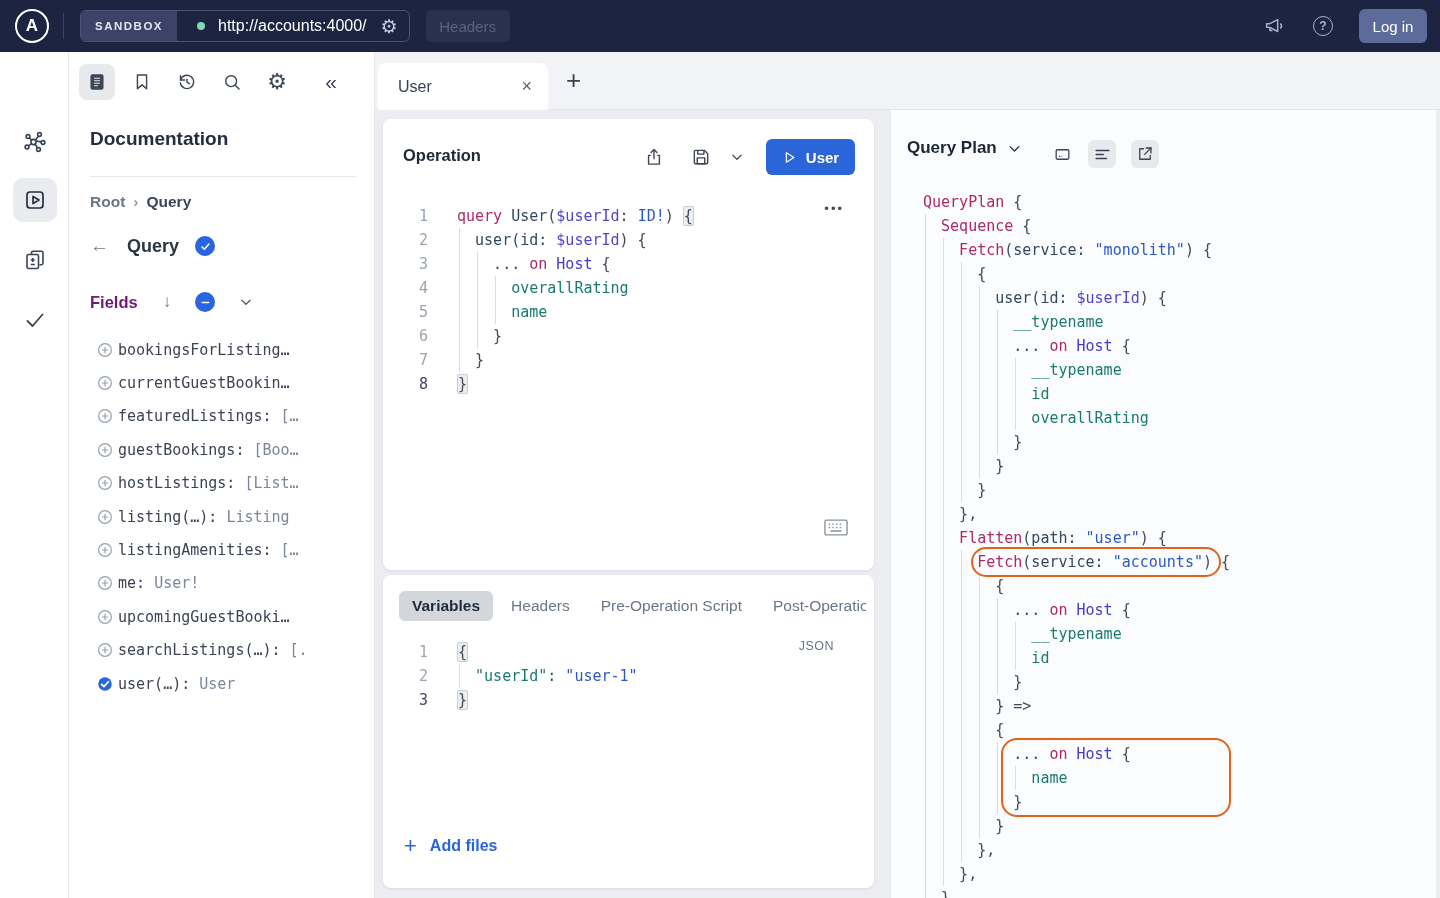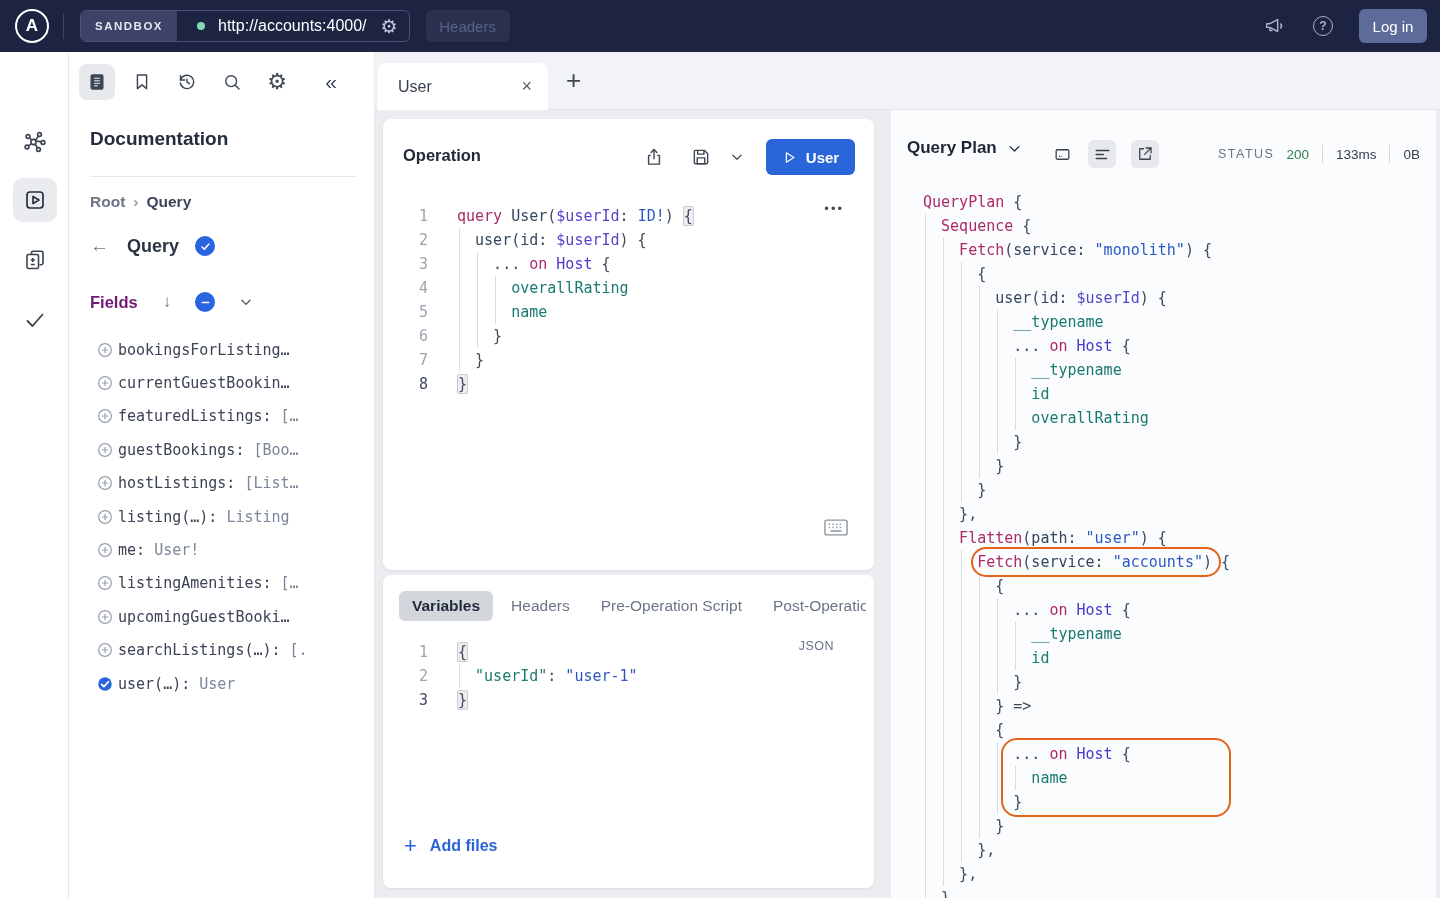--- a/index.html
+++ b/index.html
@@ -309,30 +309,30 @@
           </span>
           <span class="fi-text">listing(…): <span class="fi-type">Listing</span></span>
         </div>
         <div class="field-item">
           <span class="fi-icon">
             <svg width="18" height="18" viewBox="0 0 24 24" fill="none" stroke="#97a1ad" stroke-width="1.6" stroke-linecap="round">
               <circle cx="12" cy="12" r="8.5"></circle>
               <path d="M12 8.5v7M8.5 12h7"></path>
             </svg>
           </span>
+          <span class="fi-text">listingAmenities: <span class="fi-type">[…</span></span>
+        </div>
+        <div class="field-item">
+          <span class="fi-icon">
+            <svg width="18" height="18" viewBox="0 0 24 24" fill="none" stroke="#97a1ad" stroke-width="1.6" stroke-linecap="round">
+              <circle cx="12" cy="12" r="8.5"></circle>
+              <path d="M12 8.5v7M8.5 12h7"></path>
+            </svg>
+          </span>
           <span class="fi-text">me: <span class="fi-type">User!</span></span>
-        </div>
-        <div class="field-item">
-          <span class="fi-icon">
-            <svg width="18" height="18" viewBox="0 0 24 24" fill="none" stroke="#97a1ad" stroke-width="1.6" stroke-linecap="round">
-              <circle cx="12" cy="12" r="8.5"></circle>
-              <path d="M12 8.5v7M8.5 12h7"></path>
-            </svg>
-          </span>
-          <span class="fi-text">listingAmenities: <span class="fi-type">[…</span></span>
         </div>
         <div class="field-item">
           <span class="fi-icon">
             <svg width="18" height="18" viewBox="0 0 24 24" fill="none" stroke="#97a1ad" stroke-width="1.6" stroke-linecap="round">
               <circle cx="12" cy="12" r="8.5"></circle>
               <path d="M12 8.5v7M8.5 12h7"></path>
             </svg>
           </span>
           <span class="fi-text">upcomingGuestBooki…</span>
         </div>
@@ -442,27 +442,19 @@
         <path d="M4 7h16M4 12h9M4 17h13"></path>
       </svg>
     </div>
     <div class="plan-ibtn sel" style="left:240px">
       <svg width="18" height="18" viewBox="0 0 24 24" fill="none" stroke="currentColor" stroke-width="1.7" stroke-linecap="round" stroke-linejoin="round">
         <path d="M10 5H5v14h14v-5"></path>
           <path d="M13.5 4h6.5v6.5"></path>
           <path d="M20 4l-8.5 8.5"></path>
       </svg>
     </div>
-    <div class="plan-status">
-      <span class="st-label">STATUS</span>
-      <span class="st-code">200</span>
-      <span class="st-div"></span>
-      <span class="st-val">133ms</span>
-      <span class="st-div"></span>
-      <span class="st-val">0B</span>
-    </div>
 
     <div id="plan-code" class="code"><div class="cl"><span class="lc" style="padding-left: 0px;"><span class="tk-kw">QueryPlan</span><span class="tk-pun"> {</span></span></div><div class="cl"><span class="lc" style="padding-left: 18.06px; background-image: repeating-linear-gradient(to right, rgb(217, 220, 225) 0px, rgb(217, 220, 225) 1px, transparent 1px, transparent 18.06px); background-size: 18.06px 100%;"><span class="tk-kw">Sequence</span><span class="tk-pun"> {</span></span></div><div class="cl"><span class="lc" style="padding-left: 36.12px; background-image: repeating-linear-gradient(to right, rgb(217, 220, 225) 0px, rgb(217, 220, 225) 1px, transparent 1px, transparent 18.06px); background-size: 36.12px 100%;"><span class="tk-kw">Fetch</span><span class="tk-pun">(</span><span class="tk-attr">service:</span><span class="tk-pun"> </span><span class="tk-str">"monolith"</span><span class="tk-pun">) {</span></span></div><div class="cl"><span class="lc" style="padding-left: 54.18px; background-image: repeating-linear-gradient(to right, rgb(217, 220, 225) 0px, rgb(217, 220, 225) 1px, transparent 1px, transparent 18.06px); background-size: 54.18px 100%;"><span class="tk-pun">{</span></span></div><div class="cl"><span class="lc" style="padding-left: 72.24px; background-image: repeating-linear-gradient(to right, rgb(217, 220, 225) 0px, rgb(217, 220, 225) 1px, transparent 1px, transparent 18.06px); background-size: 72.24px 100%;"><span class="tk-attr">user</span><span class="tk-pun">(</span><span class="tk-attr">id:</span><span class="tk-pun"> </span><span class="tk-var">$userId</span><span class="tk-pun">) {</span></span></div><div class="cl"><span class="lc" style="padding-left: 90.3px; background-image: repeating-linear-gradient(to right, rgb(217, 220, 225) 0px, rgb(217, 220, 225) 1px, transparent 1px, transparent 18.06px); background-size: 90.3px 100%;"><span class="tk-fld">__typename</span></span></div><div class="cl"><span class="lc" style="padding-left: 90.3px; background-image: repeating-linear-gradient(to right, rgb(217, 220, 225) 0px, rgb(217, 220, 225) 1px, transparent 1px, transparent 18.06px); background-size: 90.3px 100%;"><span class="tk-pun">... </span><span class="tk-kw">on </span><span class="tk-typ">Host</span><span class="tk-pun"> {</span></span></div><div class="cl"><span class="lc" style="padding-left: 108.36px; background-image: repeating-linear-gradient(to right, rgb(217, 220, 225) 0px, rgb(217, 220, 225) 1px, transparent 1px, transparent 18.06px); background-size: 108.36px 100%;"><span class="tk-fld">__typename</span></span></div><div class="cl"><span class="lc" style="padding-left: 108.36px; background-image: repeating-linear-gradient(to right, rgb(217, 220, 225) 0px, rgb(217, 220, 225) 1px, transparent 1px, transparent 18.06px); background-size: 108.36px 100%;"><span class="tk-fld">id</span></span></div><div class="cl"><span class="lc" style="padding-left: 108.36px; background-image: repeating-linear-gradient(to right, rgb(217, 220, 225) 0px, rgb(217, 220, 225) 1px, transparent 1px, transparent 18.06px); background-size: 108.36px 100%;"><span class="tk-fld">overallRating</span></span></div><div class="cl"><span class="lc" style="padding-left: 90.3px; background-image: repeating-linear-gradient(to right, rgb(217, 220, 225) 0px, rgb(217, 220, 225) 1px, transparent 1px, transparent 18.06px); background-size: 90.3px 100%;"><span class="tk-pun">}</span></span></div><div class="cl"><span class="lc" style="padding-left: 72.24px; background-image: repeating-linear-gradient(to right, rgb(217, 220, 225) 0px, rgb(217, 220, 225) 1px, transparent 1px, transparent 18.06px); background-size: 72.24px 100%;"><span class="tk-pun">}</span></span></div><div class="cl"><span class="lc" style="padding-left: 54.18px; background-image: repeating-linear-gradient(to right, rgb(217, 220, 225) 0px, rgb(217, 220, 225) 1px, transparent 1px, transparent 18.06px); background-size: 54.18px 100%;"><span class="tk-pun">}</span></span></div><div class="cl"><span class="lc" style="padding-left: 36.12px; background-image: repeating-linear-gradient(to right, rgb(217, 220, 225) 0px, rgb(217, 220, 225) 1px, transparent 1px, transparent 18.06px); background-size: 36.12px 100%;"><span class="tk-pun">},</span></span></div><div class="cl"><span class="lc" style="padding-left: 36.12px; background-image: repeating-linear-gradient(to right, rgb(217, 220, 225) 0px, rgb(217, 220, 225) 1px, transparent 1px, transparent 18.06px); background-size: 36.12px 100%;"><span class="tk-kw">Flatten</span><span class="tk-pun">(</span><span class="tk-attr">path:</span><span class="tk-pun"> </span><span class="tk-str">"user"</span><span class="tk-pun">) {</span></span></div><div class="cl"><span class="lc" style="padding-left: 54.18px; background-image: repeating-linear-gradient(to right, rgb(217, 220, 225) 0px, rgb(217, 220, 225) 1px, transparent 1px, transparent 18.06px); background-size: 54.18px 100%;"><span class="tk-kw">Fetch</span><span class="tk-pun">(</span><span class="tk-attr">service:</span><span class="tk-pun"> </span><span class="tk-str">"accounts"</span><span class="tk-pun">) {</span></span></div><div class="cl"><span class="lc" style="padding-left: 72.24px; background-image: repeating-linear-gradient(to right, rgb(217, 220, 225) 0px, rgb(217, 220, 225) 1px, transparent 1px, transparent 18.06px); background-size: 72.24px 100%;"><span class="tk-pun">{</span></span></div><div class="cl"><span class="lc" style="padding-left: 90.3px; background-image: repeating-linear-gradient(to right, rgb(217, 220, 225) 0px, rgb(217, 220, 225) 1px, transparent 1px, transparent 18.06px); background-size: 90.3px 100%;"><span class="tk-pun">... </span><span class="tk-kw">on </span><span class="tk-typ">Host</span><span class="tk-pun"> {</span></span></div><div class="cl"><span class="lc" style="padding-left: 108.36px; background-image: repeating-linear-gradient(to right, rgb(217, 220, 225) 0px, rgb(217, 220, 225) 1px, transparent 1px, transparent 18.06px); background-size: 108.36px 100%;"><span class="tk-fld">__typename</span></span></div><div class="cl"><span class="lc" style="padding-left: 108.36px; background-image: repeating-linear-gradient(to right, rgb(217, 220, 225) 0px, rgb(217, 220, 225) 1px, transparent 1px, transparent 18.06px); background-size: 108.36px 100%;"><span class="tk-fld">id</span></span></div><div class="cl"><span class="lc" style="padding-left: 90.3px; background-image: repeating-linear-gradient(to right, rgb(217, 220, 225) 0px, rgb(217, 220, 225) 1px, transparent 1px, transparent 18.06px); background-size: 90.3px 100%;"><span class="tk-pun">}</span></span></div><div class="cl"><span class="lc" style="padding-left: 72.24px; background-image: repeating-linear-gradient(to right, rgb(217, 220, 225) 0px, rgb(217, 220, 225) 1px, transparent 1px, transparent 18.06px); background-size: 72.24px 100%;"><span class="tk-pun">} =&gt;</span></span></div><div class="cl"><span class="lc" style="padding-left: 72.24px; background-image: repeating-linear-gradient(to right, rgb(217, 220, 225) 0px, rgb(217, 220, 225) 1px, transparent 1px, transparent 18.06px); background-size: 72.24px 100%;"><span class="tk-pun">{</span></span></div><div class="cl"><span class="lc" style="padding-left: 90.3px; background-image: repeating-linear-gradient(to right, rgb(217, 220, 225) 0px, rgb(217, 220, 225) 1px, transparent 1px, transparent 18.06px); background-size: 90.3px 100%;"><span class="tk-pun">... </span><span class="tk-kw">on </span><span class="tk-typ">Host</span><span class="tk-pun"> {</span></span></div><div class="cl"><span class="lc" style="padding-left: 108.36px; background-image: repeating-linear-gradient(to right, rgb(217, 220, 225) 0px, rgb(217, 220, 225) 1px, transparent 1px, transparent 18.06px); background-size: 108.36px 100%;"><span class="tk-fld">name</span></span></div><div class="cl"><span class="lc" style="padding-left: 90.3px; background-image: repeating-linear-gradient(to right, rgb(217, 220, 225) 0px, rgb(217, 220, 225) 1px, transparent 1px, transparent 18.06px); background-size: 90.3px 100%;"><span class="tk-pun">}</span></span></div><div class="cl"><span class="lc" style="padding-left: 72.24px; background-image: repeating-linear-gradient(to right, rgb(217, 220, 225) 0px, rgb(217, 220, 225) 1px, transparent 1px, transparent 18.06px); background-size: 72.24px 100%;"><span class="tk-pun">}</span></span></div><div class="cl"><span class="lc" style="padding-left: 54.18px; background-image: repeating-linear-gradient(to right, rgb(217, 220, 225) 0px, rgb(217, 220, 225) 1px, transparent 1px, transparent 18.06px); background-size: 54.18px 100%;"><span class="tk-pun">},</span></span></div><div class="cl"><span class="lc" style="padding-left: 36.12px; background-image: repeating-linear-gradient(to right, rgb(217, 220, 225) 0px, rgb(217, 220, 225) 1px, transparent 1px, transparent 18.06px); background-size: 36.12px 100%;"><span class="tk-pun">},</span></span></div><div class="cl"><span class="lc" style="padding-left: 18.06px; background-image: repeating-linear-gradient(to right, rgb(217, 220, 225) 0px, rgb(217, 220, 225) 1px, transparent 1px, transparent 18.06px); background-size: 18.06px 100%;"><span class="tk-pun">},</span></span></div></div>
     <div class="hl-oval" id="hl-fetch"></div>
     <div class="hl-oval" id="hl-block"></div>
   </section>
 
 </div>
 
 </body></html>

